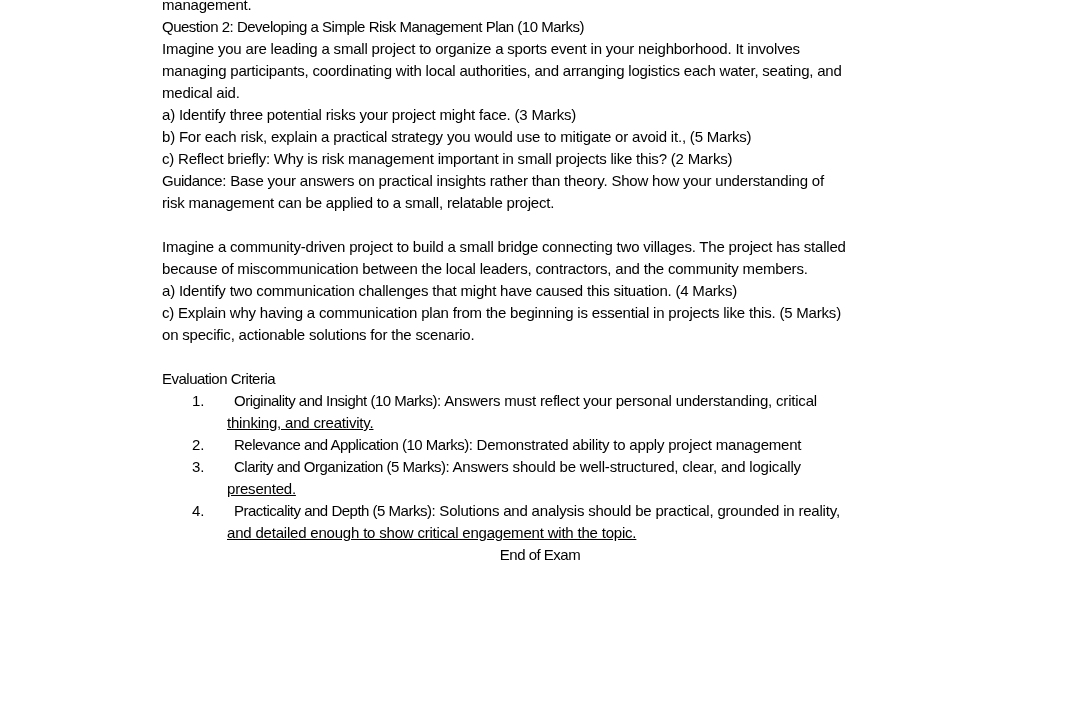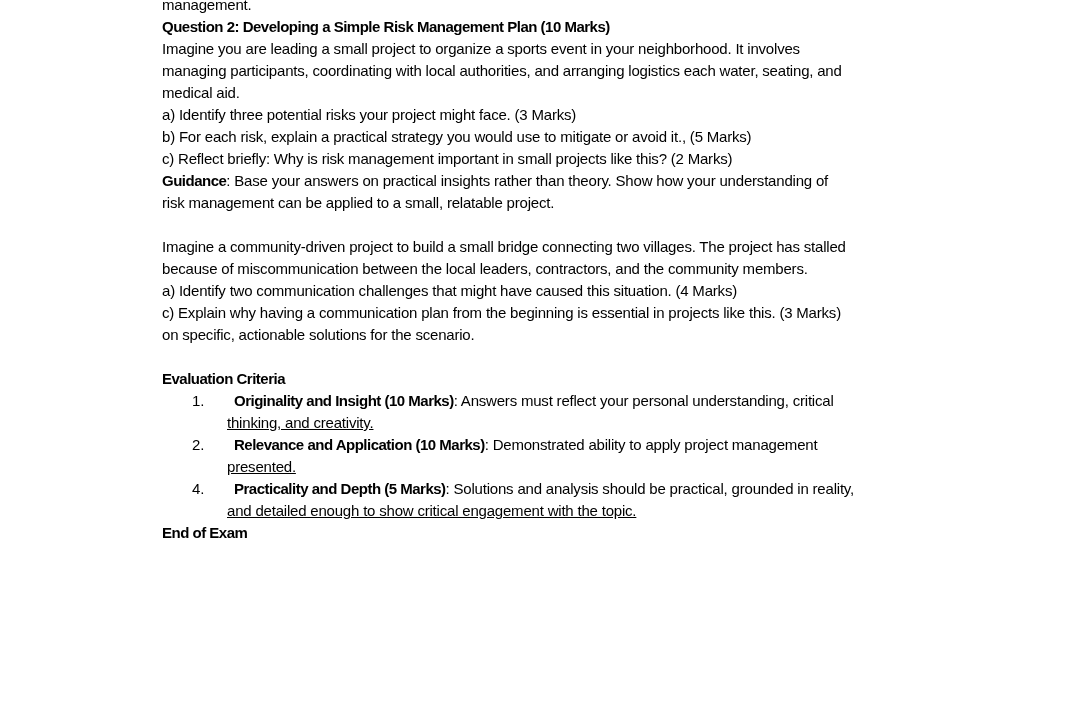--- a/index.html
+++ b/index.html
@@ -25,24 +25,25 @@
     letter-spacing: -0.2px;
   }
   .line {
     height: 22px;
     white-space: nowrap;
   }
   .blank {
     height: 22px;
   }
   .line b {
-    font-weight: bold;
+    font-weight: normal;
     letter-spacing: -0.5px;
   }
   .align-center {
+    text-align: center;
   }
   .indent-list-hang {
     padding-left: 65px;
     text-decoration: underline;
   }
   .num {
     display: inline-block;
     margin-left: 30px;
     width: 42px;
   }
@@ -58,24 +59,25 @@
     <div class="line"><span>medical aid.</span></div>
     <div class="line"><span>a) Identify three potential risks your project might face. (3 Marks)</span></div>
     <div class="line"><span>b) For each risk, explain a practical strategy you would use to mitigate or avoid it., (5 Marks)</span></div>
     <div class="line"><span>c) Reflect briefly: Why is risk management important in small projects like this? (2 Marks)</span></div>
     <div class="line"><b>Guidance</b><span>: Base your answers on practical insights rather than theory. Show how your understanding of</span></div>
     <div class="line"><span>risk management can be applied to a small, relatable project.</span></div>
     <div class="blank"></div>
     <div class="line"><span>Imagine a community-driven project to build a small bridge connecting two villages. The project has stalled</span></div>
     <div class="line"><span>because of miscommunication between the local leaders, contractors, and the community members.</span></div>
     <div class="line"><span>a) Identify two communication challenges that might have caused this situation. (4 Marks)</span></div>
-    <div class="line"><span>c) Explain why having a communication plan from the beginning is essential in projects like this. (3 Marks)</span></div>
+    <div class="line"><span>c) Explain why having a communication plan from the beginning is essential in projects like this. (5 Marks)</span></div>
     <div class="line"><span>on specific, actionable solutions for the scenario.</span></div>
     <div class="blank"></div>
     <div class="line"><b>Evaluation Criteria</b></div>
     <div class="line indent-list-first"><span class="num">1.</span><b>Originality and Insight (10 Marks)</b><span>: Answers must reflect your personal understanding, critical</span></div>
     <div class="line indent-list-hang"><span>thinking, and creativity.</span></div>
     <div class="line indent-list-first"><span class="num">2.</span><b>Relevance and Application (10 Marks)</b><span>: Demonstrated ability to apply project management</span></div>
+    <div class="line indent-list-first"><span class="num">3.</span><b>Clarity and Organization (5 Marks)</b><span>: Answers should be well-structured, clear, and logically</span></div>
     <div class="line indent-list-hang"><span>presented.</span></div>
     <div class="line indent-list-first"><span class="num">4.</span><b>Practicality and Depth (5 Marks)</b><span>: Solutions and analysis should be practical, grounded in reality,</span></div>
     <div class="line indent-list-hang"><span>and detailed enough to show critical engagement with the topic.</span></div>
     <div class="line align-center"><b>End of Exam</b></div>
   </div>
 
 </body></html>

